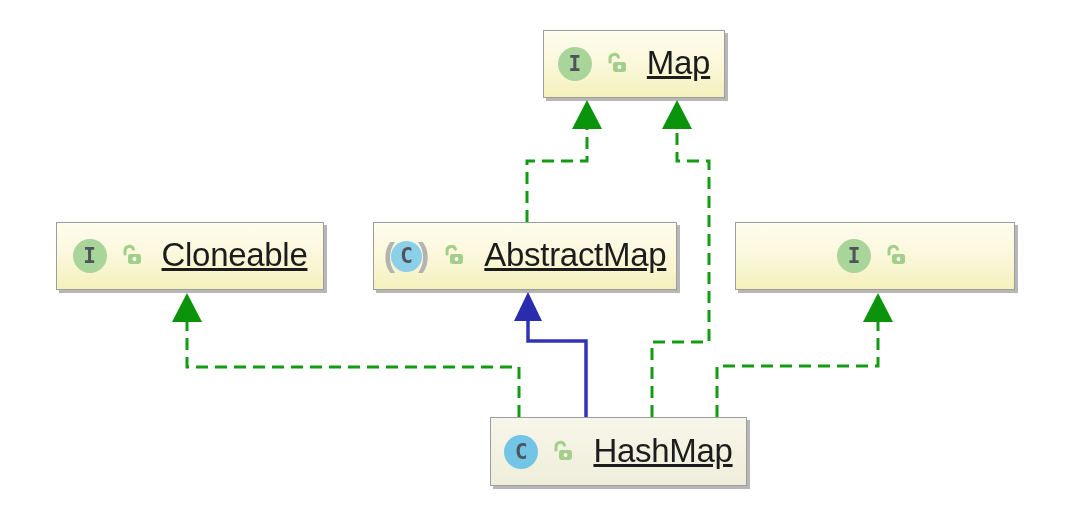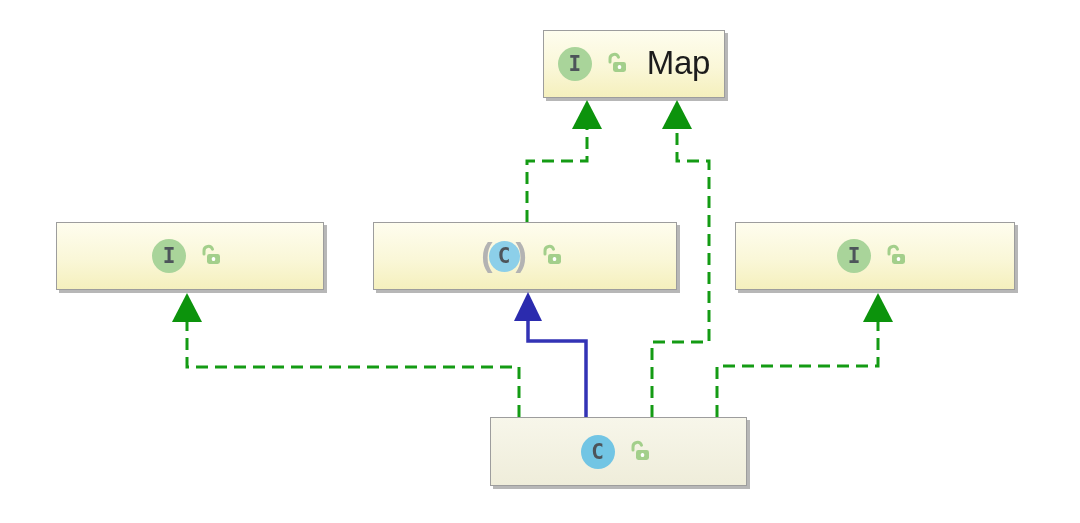--- a/index.html
+++ b/index.html
@@ -31,20 +31,21 @@
   .node.neutral {
     background: linear-gradient(180deg, #f7f6ea 0%, #efedda 100%);
   }
   .node .label {
     font-size: 33px;
     color: #1c1c1c;
     letter-spacing: -0.3px;
     white-space: nowrap;
     line-height: 1;
     padding-bottom: 3px;
+    text-decoration: underline;
   }
   
   .circle-icon {
     width: 34px;
     height: 34px;
     border-radius: 50%;
     display: flex;
     align-items: center;
     justify-content: center;
     font-family: "DejaVu Sans Mono", monospace;
@@ -133,35 +134,37 @@
 
   <div class="node" style="left:56px; top:222px; width:268px; height:68px;">
     <span class="circle-icon interface">
       <span>I</span>
     </span>
     <svg class="lock-icon" viewBox="0 0 26 26">
       <path d="M5 11 V8 A4.4 4.4 0 0 1 13.5 6.2" fill="none" stroke="#a3cf8b" stroke-width="3" stroke-linecap="round"></path>
       <rect x="8" y="11" width="13" height="10" rx="2.4" fill="#a3cf8b"></rect>
       <rect x="12.8" y="14" width="3.4" height="4" rx="1.6" fill="#ffffff"></rect>
     </svg>
+    <span class="label">Cloneable</span>
   </div>
 
   <div class="node" style="left:373px; top:222px; width:304px; height:68px;">
     <span class="abstract-wrap">
       <span class="paren open">(</span>
       <span class="circle-icon class">
         <span>C</span>
       </span>
       <span class="paren close">)</span>
     </span>
     <svg class="lock-icon" viewBox="0 0 26 26">
       <path d="M5 11 V8 A4.4 4.4 0 0 1 13.5 6.2" fill="none" stroke="#a3cf8b" stroke-width="3" stroke-linecap="round"></path>
       <rect x="8" y="11" width="13" height="10" rx="2.4" fill="#a3cf8b"></rect>
       <rect x="12.8" y="14" width="3.4" height="4" rx="1.6" fill="#ffffff"></rect>
     </svg>
+    <span class="label">AbstractMap</span>
   </div>
 
   <div class="node" style="left:735px; top:222px; width:280px; height:68px;">
     <span class="circle-icon interface">
       <span>I</span>
     </span>
     <svg class="lock-icon" viewBox="0 0 26 26">
       <path d="M5 11 V8 A4.4 4.4 0 0 1 13.5 6.2" fill="none" stroke="#a3cf8b" stroke-width="3" stroke-linecap="round"></path>
       <rect x="8" y="11" width="13" height="10" rx="2.4" fill="#a3cf8b"></rect>
       <rect x="12.8" y="14" width="3.4" height="4" rx="1.6" fill="#ffffff"></rect>
@@ -170,15 +173,16 @@
 
   <div class="node neutral" style="left:490px; top:417px; width:257px; height:69px;">
     <span class="circle-icon class">
       <span>C</span>
     </span>
     <svg class="lock-icon" viewBox="0 0 26 26">
       <path d="M5 11 V8 A4.4 4.4 0 0 1 13.5 6.2" fill="none" stroke="#a3cf8b" stroke-width="3" stroke-linecap="round"></path>
       <rect x="8" y="11" width="13" height="10" rx="2.4" fill="#a3cf8b"></rect>
       <rect x="12.8" y="14" width="3.4" height="4" rx="1.6" fill="#ffffff"></rect>
     </svg>
+    <span class="label">HashMap</span>
   </div>
 
 </div>
 
 </body></html>

